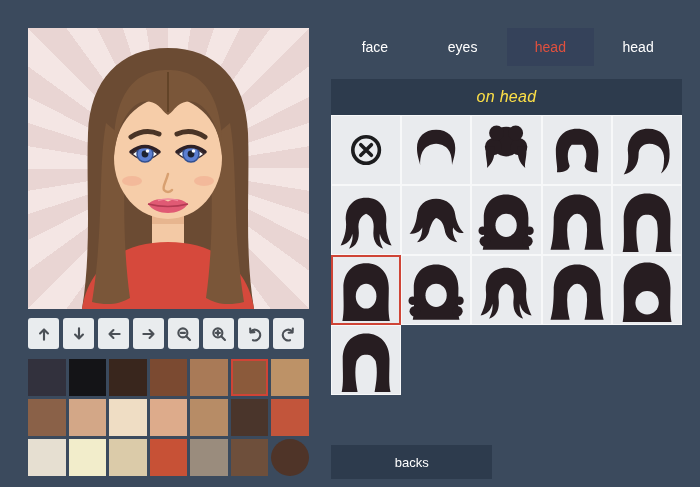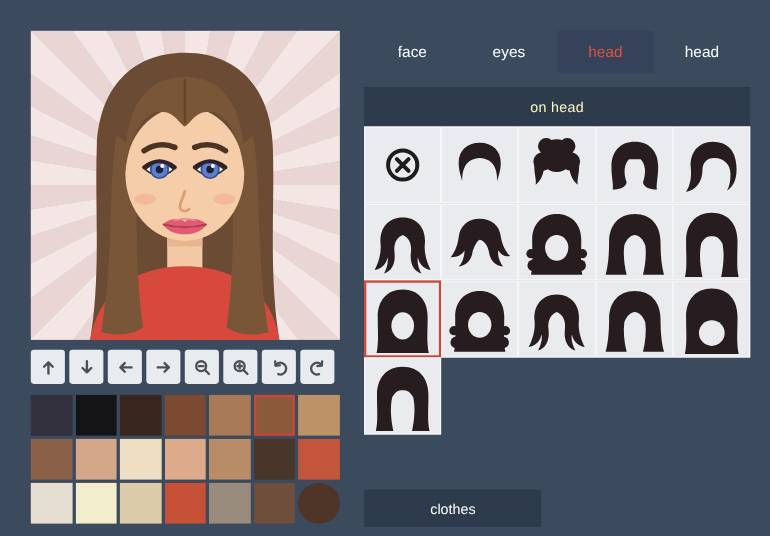--- a/index.html
+++ b/index.html
@@ -30,22 +30,22 @@
   
   .right{flex:1;display:flex;flex-direction:column;min-width:0}
   .tabs{display:flex;height:38px;flex:0 0 auto}
   .tab{
     flex:1;display:flex;align-items:center;justify-content:center;
     color:#ffffff;font-size:14px;cursor:pointer;white-space:nowrap;
   }
   .tab.active{background:#35425a;color:#e0503e}
   .panel{margin-top:13px}
   .panel-header{
-    height:36px;background:#2d3b4d;color:#fef9c3;font-size:13px;
-    display:flex;align-items:center;justify-content:center;letter-spacing:.3px;
+    height:36px;background:#2d3b4d;color:#fde047;font-size:16px;
+    display:flex;align-items:center;justify-content:center;letter-spacing:.3px;font-style:italic;
   }
   .grid{display:grid;grid-template-columns:repeat(5,1fr)}
   .tile{
     height:70px;background:#e9ebee;border:1px solid #f7f8f9;cursor:pointer;
     display:flex;align-items:center;justify-content:center;overflow:hidden;
   }
   .tile.selected{border:2px solid #cf4436}
   .tile svg{width:100%;height:100%;display:block}
   .actions{display:flex;gap:10px;margin-top:auto}
   .btn{
@@ -291,17 +291,17 @@
           </div>
           <div class="tile">
             <svg viewBox="0 0 64 64">
               <path fill="#271d21" d="M32 7C18 7 10 17 10 31c0 14 1 23-1 31h15c-2-10-3-20-1-29 3-5 5-6 9-6s6 1 9 6c2 9 1 19-1 29h15c-2-8-1-17-1-31C54 17 46 7 32 7z"></path>
             </svg>
           </div>
         </div>
     </div>
 
     <div class="actions">
-      <div class="btn random">clothes</div>
+      <div class="btn random">backs</div>
     </div>
   </div>
 
 </div>
 
 </body></html>

